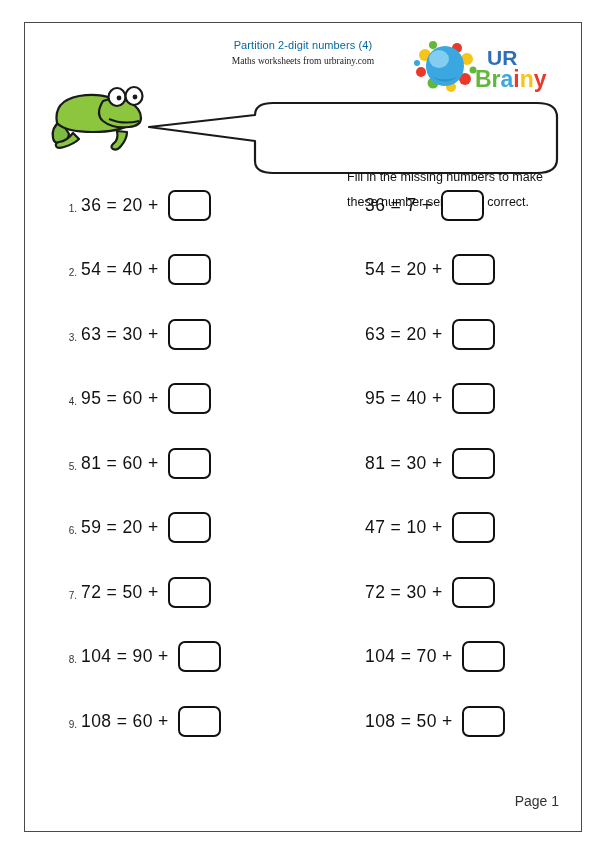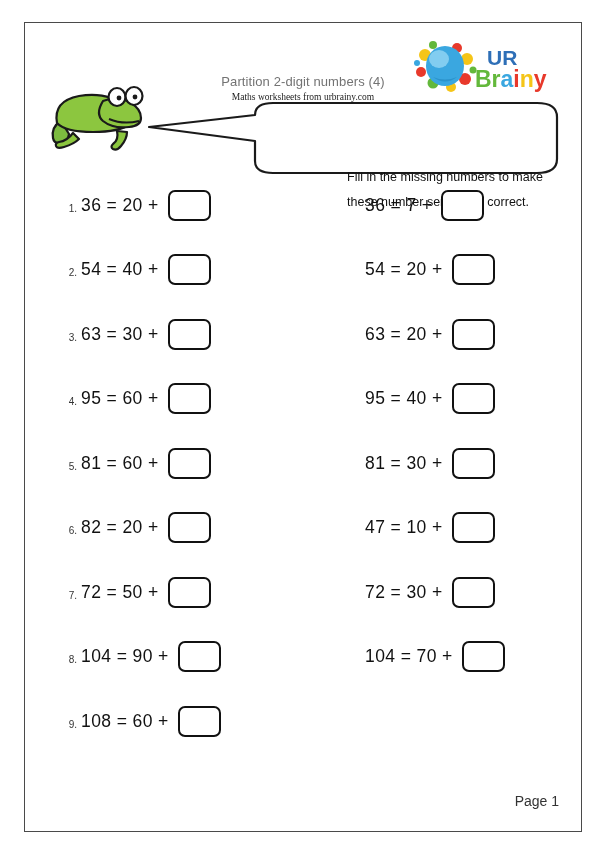--- a/index.html
+++ b/index.html
@@ -31,25 +31,24 @@
   
   #header-block {
     position: absolute;
     left: 0;
     top: 14px;
     width: 100%;
     text-align: center;
     pointer-events: none;
   }
   #worksheet-title {
-    font-size: 13px;
+    font-size: 11px;
     line-height: 17px;
     letter-spacing: 0.1px;
-    color: #737373;
-    margin-top: 36px;
+    color: #0369a1;
   }
   #worksheet-subtitle {
     font-size: 9.5px;
     line-height: 14px;
     color: #222;
     font-family: Liberation Serif, serif;
   }
 
   
   #logo {
@@ -287,21 +286,21 @@
       <div class="q-cell right">
         <span class="q-num blank"></span>
         <span class="q-eq">81 = 30 +</span>
         <span class="answer-box"></span>
       </div>
     </div>
 
     <div class="q-row">
       <div class="q-cell left">
         <span class="q-num">6.</span>
-        <span class="q-eq">82 = 20 +</span>
+        <span class="q-eq">59 = 20 +</span>
         <span class="answer-box"></span>
       </div>
       <div class="q-cell right">
         <span class="q-num blank"></span>
         <span class="q-eq">47 = 10 +</span>
         <span class="answer-box"></span>
       </div>
     </div>
 
     <div class="q-row">
@@ -329,19 +328,24 @@
         <span class="answer-box"></span>
       </div>
     </div>
 
     <div class="q-row">
       <div class="q-cell left">
         <span class="q-num">9.</span>
         <span class="q-eq">108 = 60 +</span>
         <span class="answer-box"></span>
       </div>
+      <div class="q-cell right">
+        <span class="q-num blank"></span>
+        <span class="q-eq">108 = 50 +</span>
+        <span class="answer-box"></span>
+      </div>
     </div>
 
   </div>
 
   <div id="page-footer">Page 1</div>
 
 </div>
 
 </body></html>

